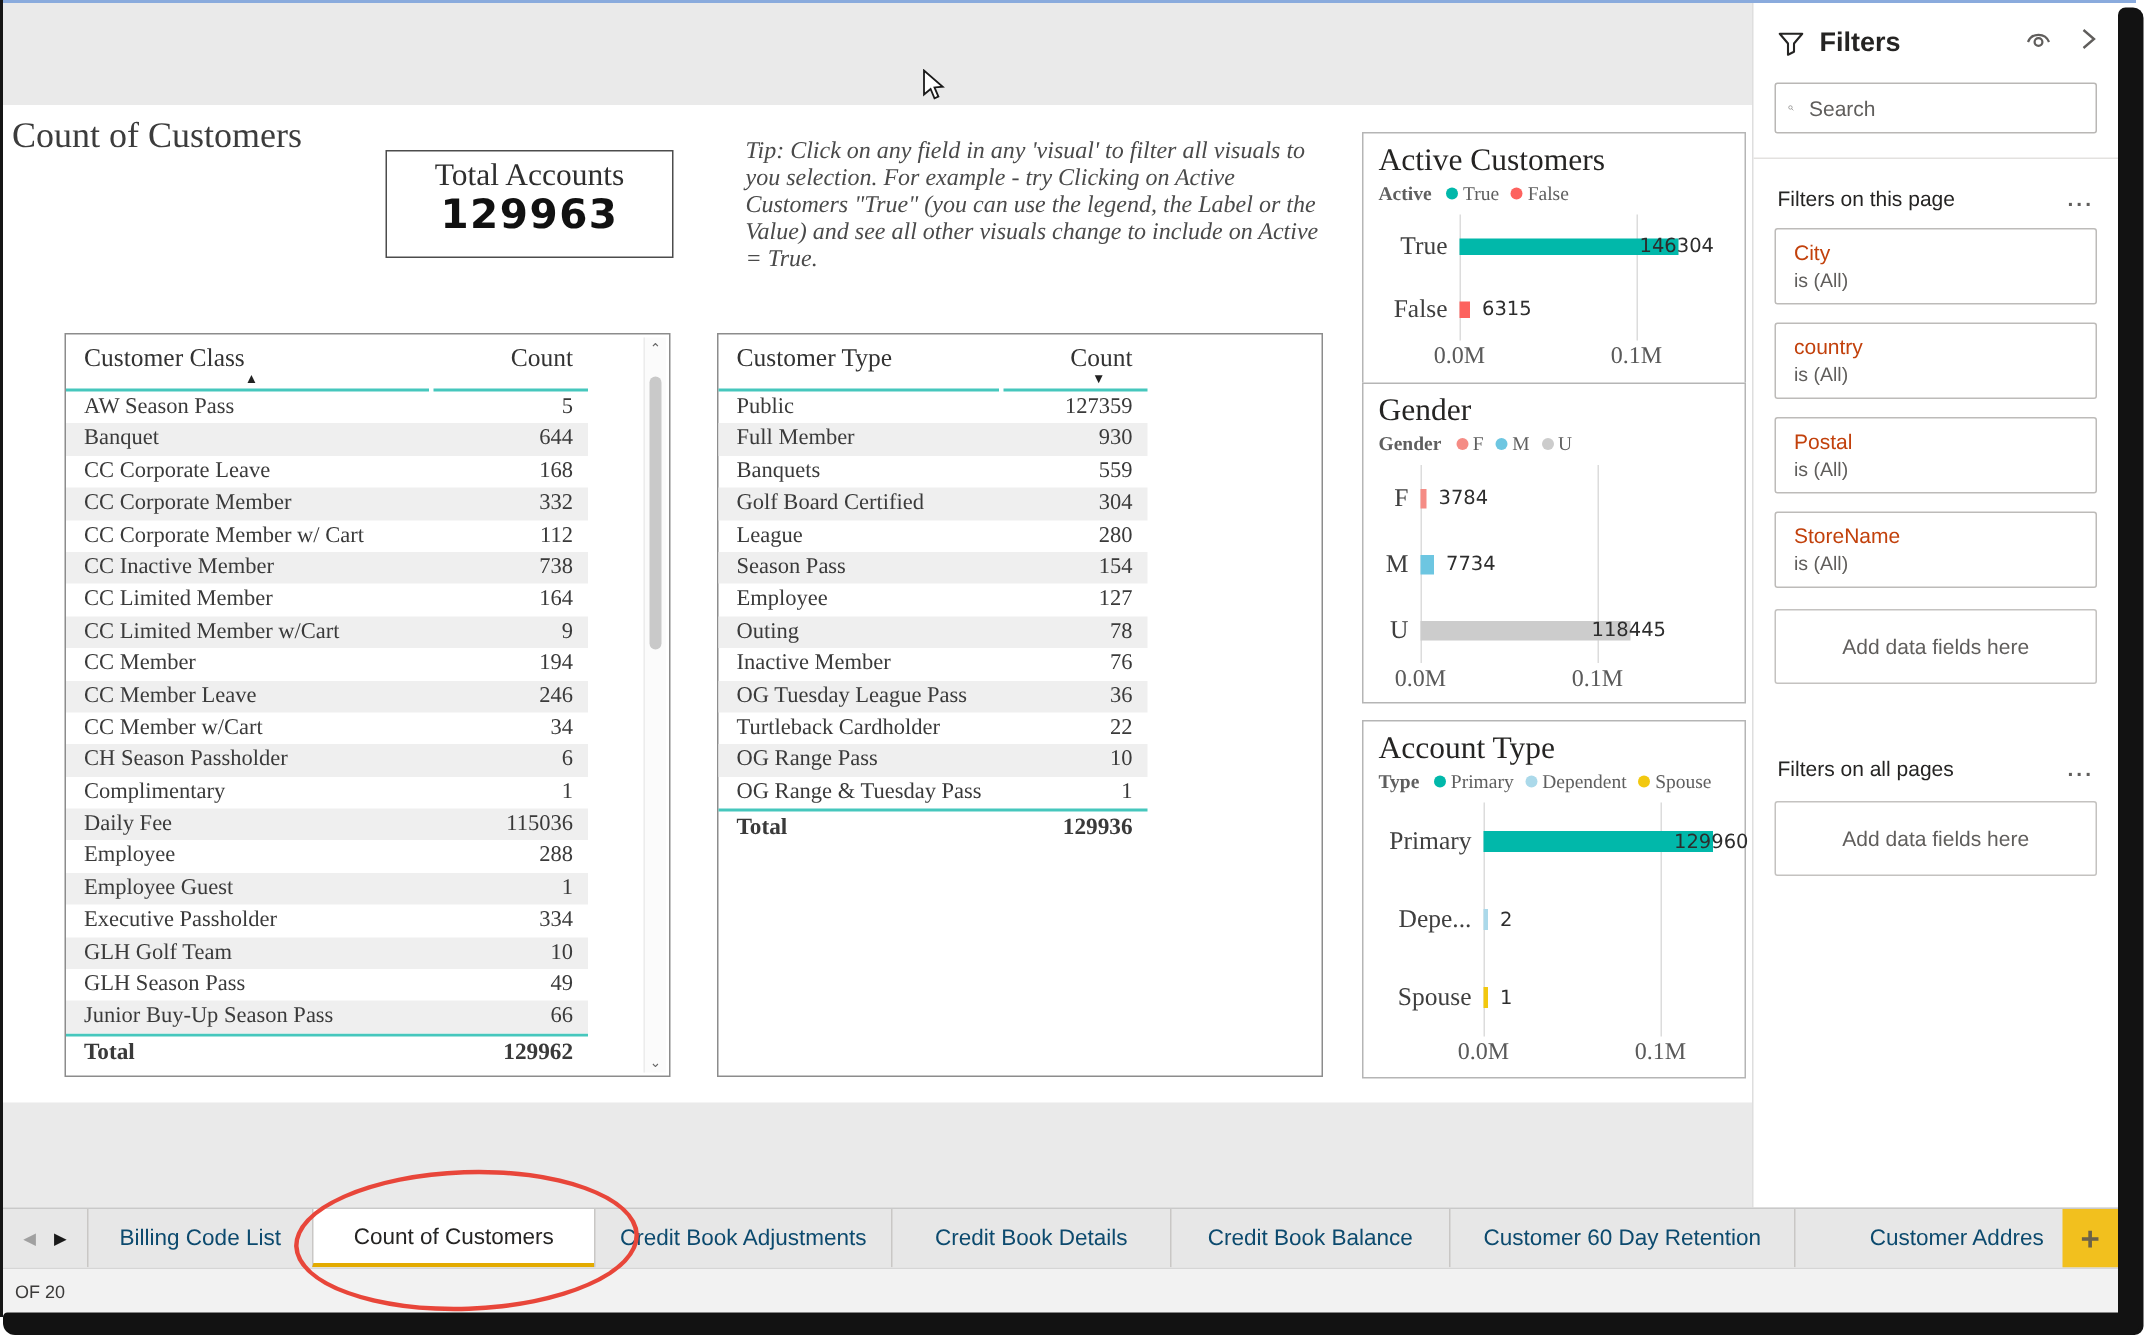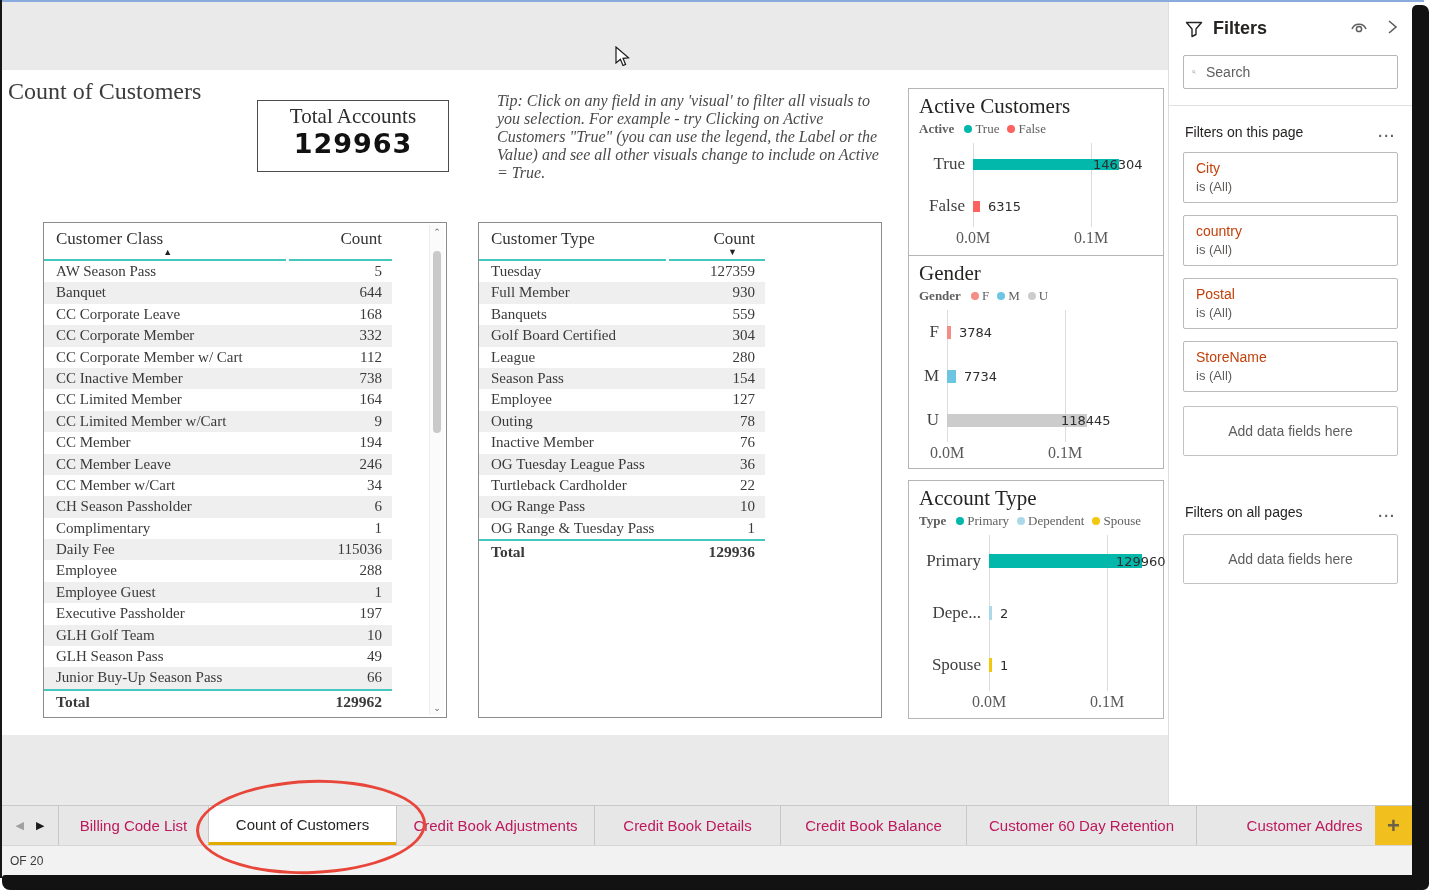--- a/index.html
+++ b/index.html
@@ -90,21 +90,21 @@
   .filter-card .fname{font-size:14px;color:#c2410c;}
   .filter-card .fcond{font-size:13px;color:#605e5c;margin-top:3px;}
   .drop-card{margin:14px 14px 0 14px;border:1px solid #c4c2c0;border-radius:2px;height:48px;display:flex;align-items:center;justify-content:center;font-size:14px;color:#605e5c;background:#fff;}
   .gap-lg{height:30px;}
 
   
   .tab-bar{position:absolute;left:2px;top:805px;width:1410px;height:40px;background:#e7e7e7;border-top:1px solid #c9c9c9;display:flex;box-sizing:border-box;}
   .tab-nav{width:56px;display:flex;align-items:center;justify-content:center;gap:12px;font-size:11px;}
   .tab-nav .prev{color:#a0a0a0;} .tab-nav .next{color:#1a1a1a;}
   .tab{border-left:1px solid #c9c7c5;display:flex;align-items:center;justify-content:center;
-       font-size:15px;color:#be185d;white-space:nowrap;overflow:hidden;box-sizing:border-box;cursor:pointer;}
+       font-size:15px;color:#0c4a6e;white-space:nowrap;overflow:hidden;box-sizing:border-box;cursor:pointer;}
   .tab.active{background:#ffffff;border-bottom:3px solid #e3ab00;color:#252423;}
   .add-page-btn{position:absolute;right:0;top:0;width:37px;height:40px;background:#f2c01e;display:flex;align-items:center;justify-content:center;cursor:pointer;}
   .add-page-btn .plus{color:#6d6248;font-size:22px;font-weight:bold;line-height:20px;}
   .status-bar{position:absolute;left:2px;top:845px;width:1410px;height:30px;background:#f2f2f2;border-top:1px solid #d6d6d6;
               font-size:12px;color:#3b3a39;display:flex;align-items:center;padding-left:8px;box-sizing:border-box;}
 
   
   .red-ellipse{position:absolute;left:196px;top:780px;width:224px;height:88px;border:3px solid #e8463a;border-radius:50%;
                transform:rotate(-2deg);pointer-events:none;z-index:50;}
   .cursor{position:absolute;left:615px;top:46px;z-index:60;pointer-events:none;}
@@ -196,21 +196,21 @@
           <div class="trow">
             <div class="cell-name">Employee</div>
             <div class="cell-count">288</div>
           </div>
           <div class="trow">
             <div class="cell-name">Employee Guest</div>
             <div class="cell-count">1</div>
           </div>
           <div class="trow">
             <div class="cell-name">Executive Passholder</div>
-            <div class="cell-count">197</div>
+            <div class="cell-count">334</div>
           </div>
           <div class="trow">
             <div class="cell-name">GLH Golf Team</div>
             <div class="cell-count">10</div>
           </div>
           <div class="trow">
             <div class="cell-name">GLH Season Pass</div>
             <div class="cell-count">49</div>
           </div>
           <div class="trow">
@@ -234,21 +234,21 @@
         <div class="th th-name">
           <span>Customer Type</span>
         </div>
         <div class="th th-count">
           <span>Count</span>
           <span class="sort" style="right:28px;">▼</span>
         </div>
       </div>
       <div class="tbl-body" id="type-body">
           <div class="trow">
-            <div class="cell-name">Tuesday</div>
+            <div class="cell-name">Public</div>
             <div class="cell-count">127359</div>
           </div>
           <div class="trow">
             <div class="cell-name">Full Member</div>
             <div class="cell-count">930</div>
           </div>
           <div class="trow">
             <div class="cell-name">Banquets</div>
             <div class="cell-count">559</div>
           </div>

